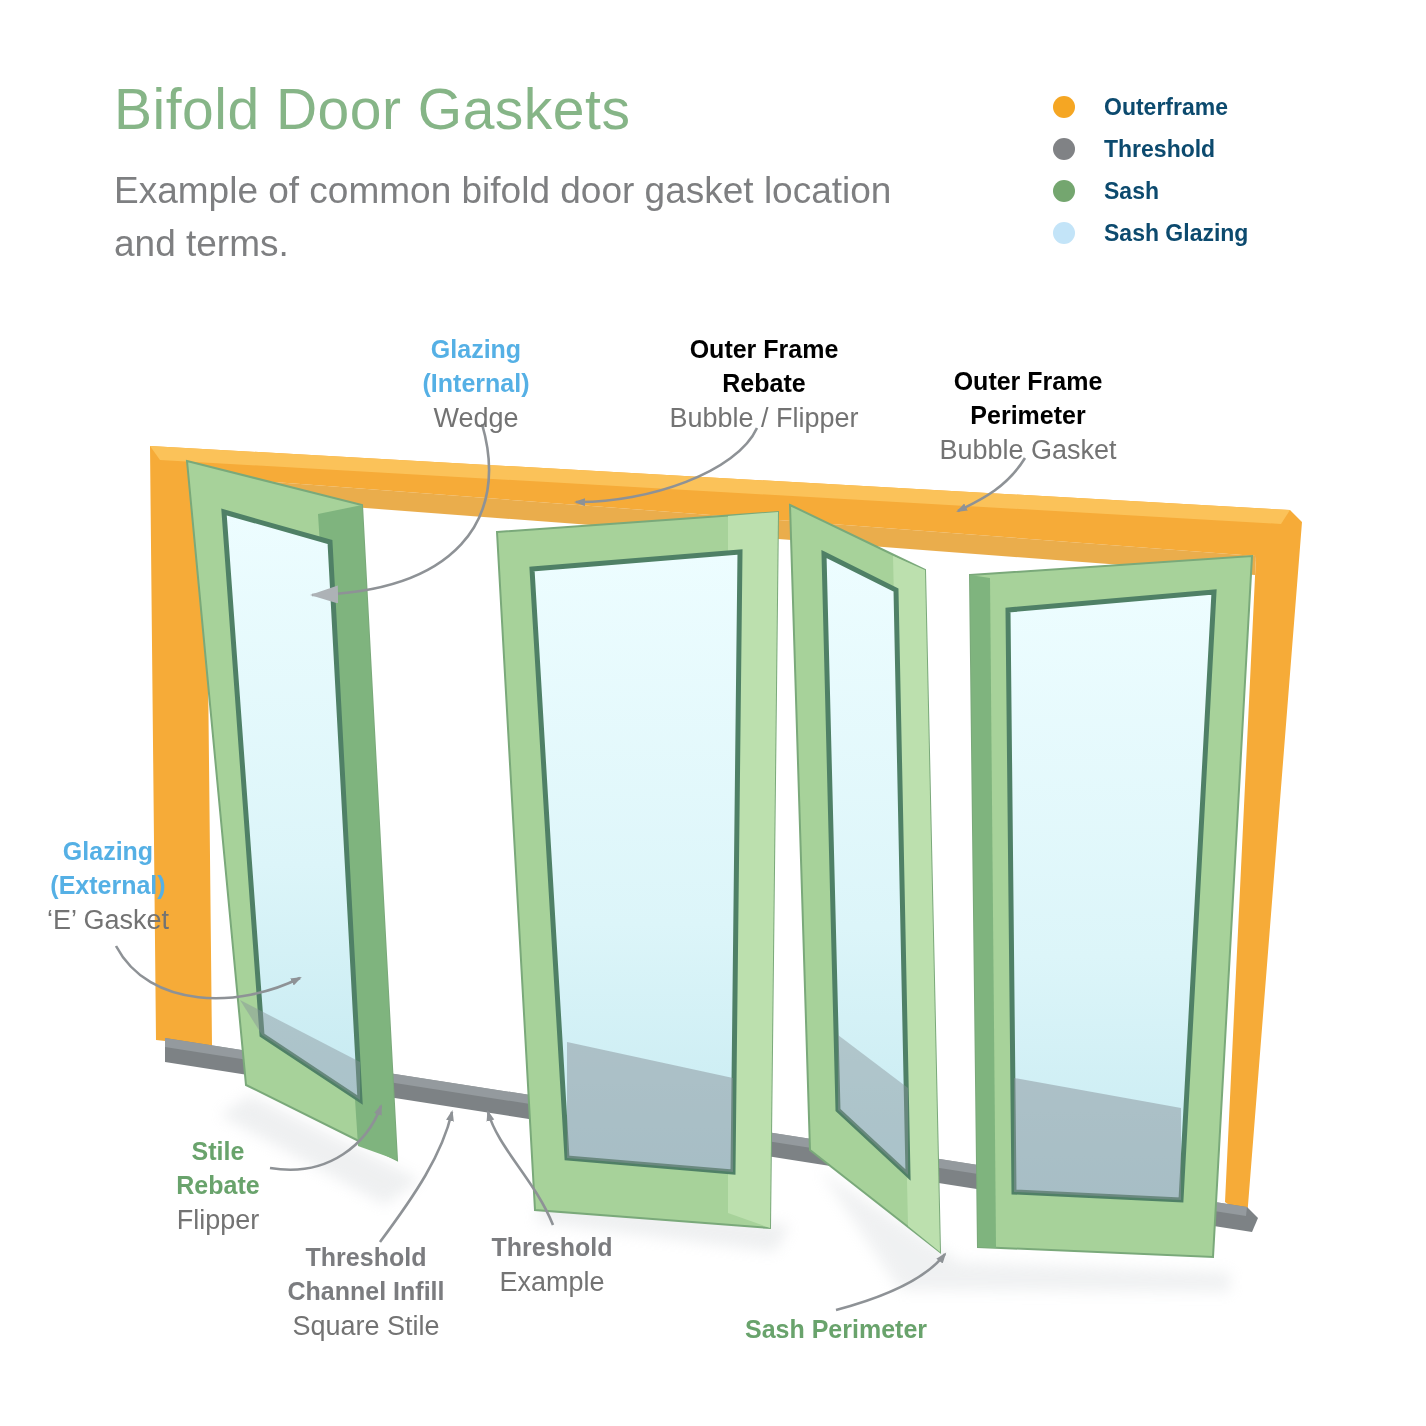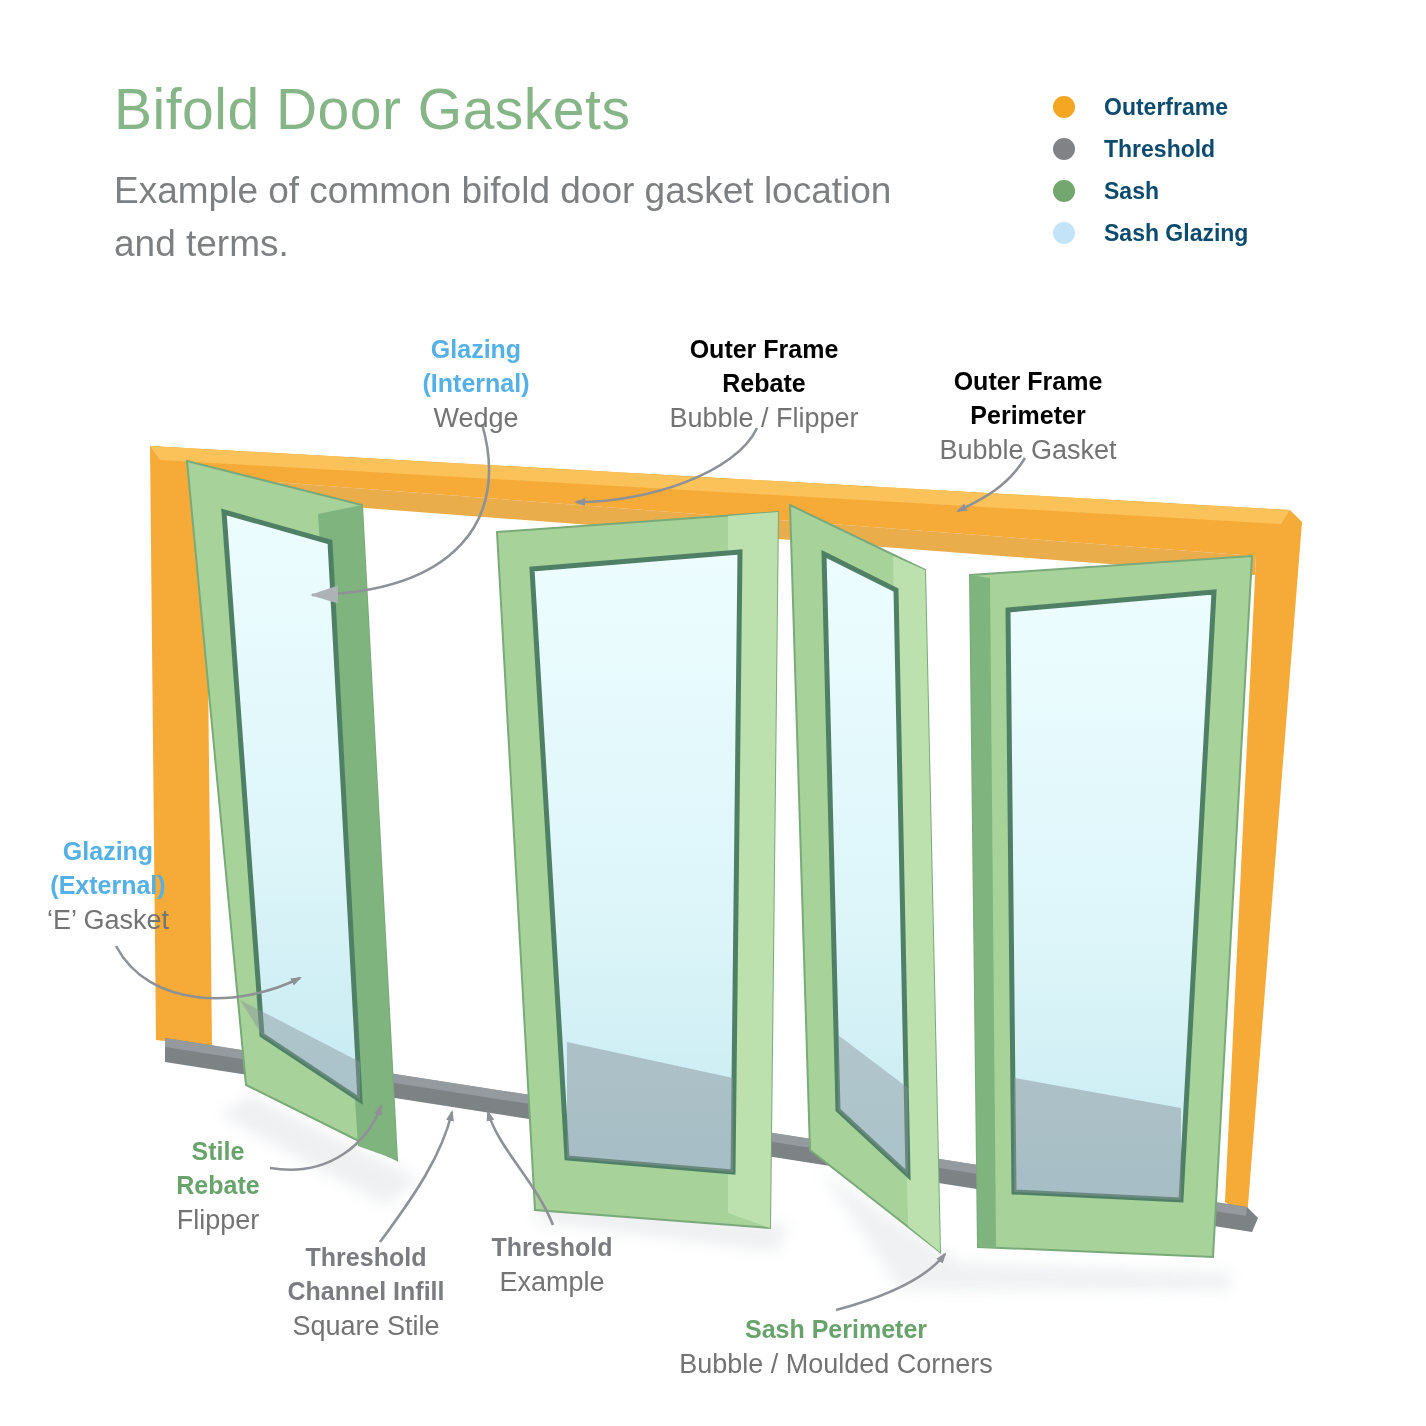--- a/index.html
+++ b/index.html
@@ -182,16 +182,15 @@
     <div class="ann-gasket">Square Stile</div>
   </div>
 
   <div class="ann" style="left:552px;top:1230px">
     <div class="ann-line c-gray">Threshold</div>
     <div class="ann-gasket">Example</div>
   </div>
 
   <div class="ann" style="left:836px;top:1312px">
     <div class="ann-line c-green">Sash Perimeter</div>
-    <div class="ann-gasket">Bubble / Moulded Corners</div>
   </div>
 
 </div>
 
 </body></html>

